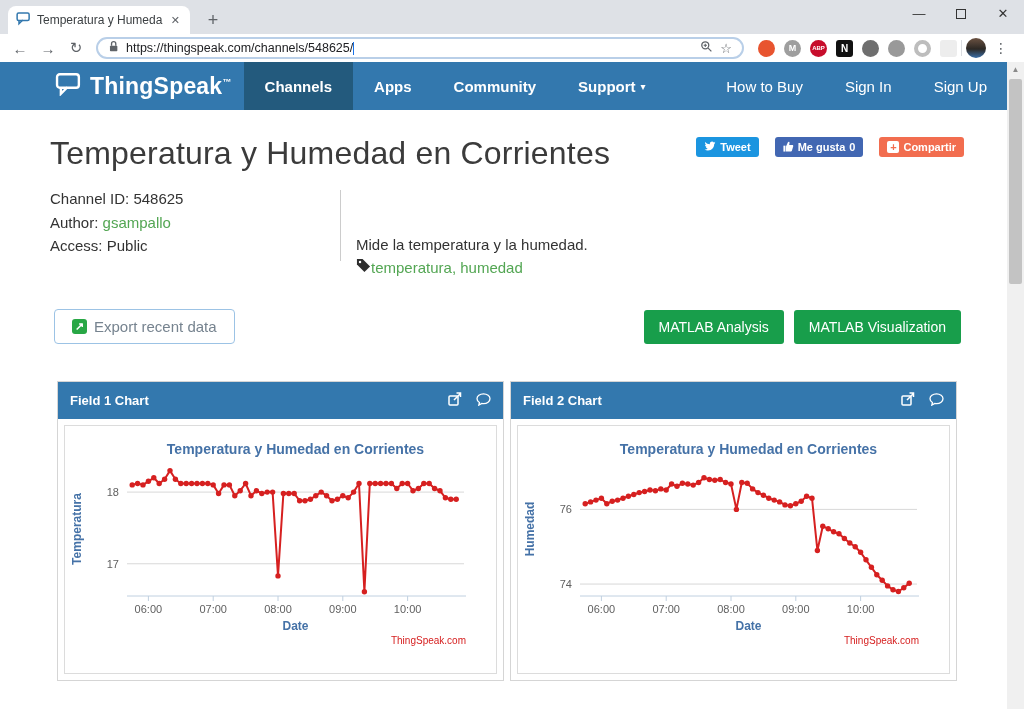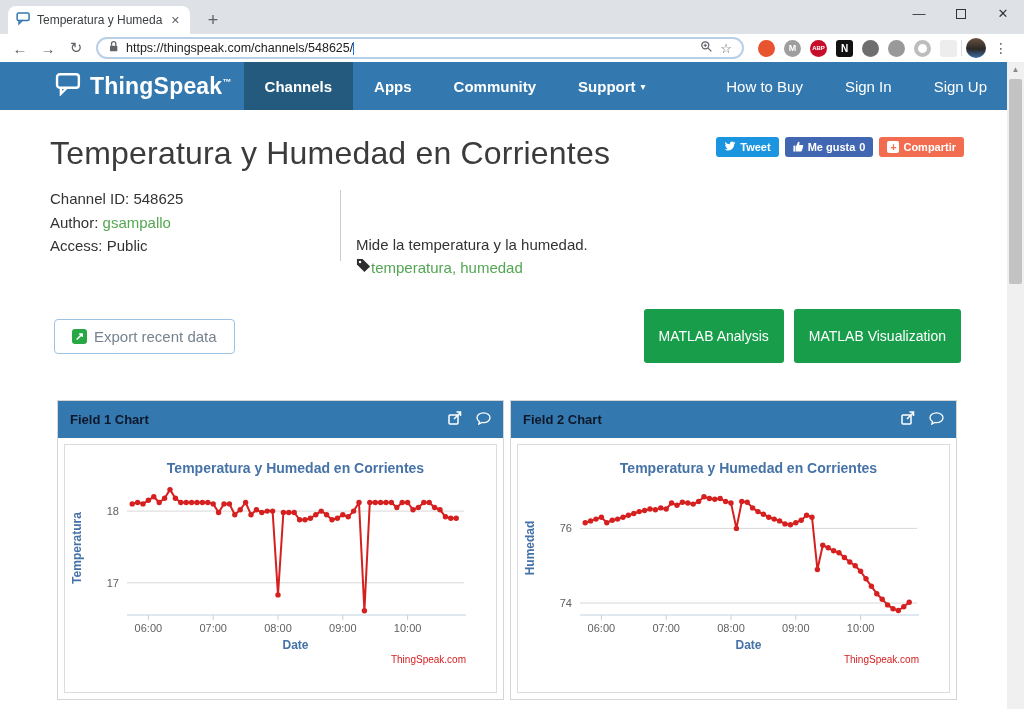--- a/index.html
+++ b/index.html
@@ -43,21 +43,21 @@
   .nav-items { display:flex; align-items:stretch;font-weight:bold; }
   .nav-item { display:flex; align-items:center; padding:0 21px; font-size:15px; color:#fff; cursor:default; }
   .nav-item.active { background:#235a7d; }
   .nav-right { margin-left:auto; display:flex; align-items:stretch; padding-right:16px; }
   .caret { font-size:10px; margin-left:5px; }
 
   
   .content { position:relative; }
   .header-row { display:flex; align-items:flex-start; padding:25px 60px 0 50px; }
   h1.page-title { font-size:32px; font-weight:400; color:#3b3b3b; letter-spacing:0.2px; }
-  .social { display:flex; gap:6px; margin-left:auto; margin-top:2px; }
+  .social { display:flex; gap:16px; margin-left:auto; margin-top:2px; }
   .soc-btn { height:20px; border-radius:3px; color:#fff; font-size:11px; font-weight:bold;
              display:flex; align-items:center; gap:4px; padding:0 8px; }
   .tweet { background:#1b95e0; }
   .like { background:#4267b2; }
   .share { background:#f26d4f; }
   .share-plus { width:12px; height:12px; background:#fff; border-radius:2px; color:#f26d4f;
                 font-size:11px; line-height:12px; text-align:center; font-weight:bold; }
 
   .info-row { display:flex; padding:16px 50px 0 50px; font-size:15px; color:#333; }
   .info-left { width:290px; line-height:1.5; }
@@ -68,25 +68,25 @@
   .bold { font-weight:normal; }
   .tag-line { display:flex; align-items:center; }
 
   .actions-row { display:flex; align-items:center; padding:30px 63px 0 54px; }
   .export-btn { display:flex; align-items:center; gap:7px; border:1px solid #9cc3e5; border-radius:4px;
                 background:#fff; color:#76838f; font-size:15px; padding:8px 17px; }
   .export-ic { width:15px; height:15px; background:#28a745; border-radius:3px; color:#fff; font-size:11px;
                line-height:15px; text-align:center; font-weight:bold; }
   .matlab-group { margin-left:auto; display:flex; gap:10px; }
   .matlab-btn { background:#189e4b; color:#fff; font-size:14px; border:none; border-radius:3px;
-                padding:19px 15px; }
+                padding:9px 15px; }
 
   .charts-row { display:flex; gap:6px; padding:37px 0 0 57px; }
   .panel { width:447px; border:1px solid #d5d5d5; background:#fff; }
-  .panel-header { height:37px; background:#3378ae; color:#0f172a; display:flex; align-items:center;
+  .panel-header { height:37px; background:#3378ae; color:#ffffff; display:flex; align-items:center;
                   padding:0 12px; font-size:13px; font-weight:bold; }
   .panel-icons { margin-left:auto; display:flex; gap:14px; align-items:center; }
   .panel-body { padding:6px; }
   .chart-box { border:1px solid #dcdcdc; background:#fff; width:433px; height:249px; }
   .chart-box svg { display:block; }
 
   .location-row { padding:32px 0 0 57px; }
   .location-panel { width:447px; }
 
   

